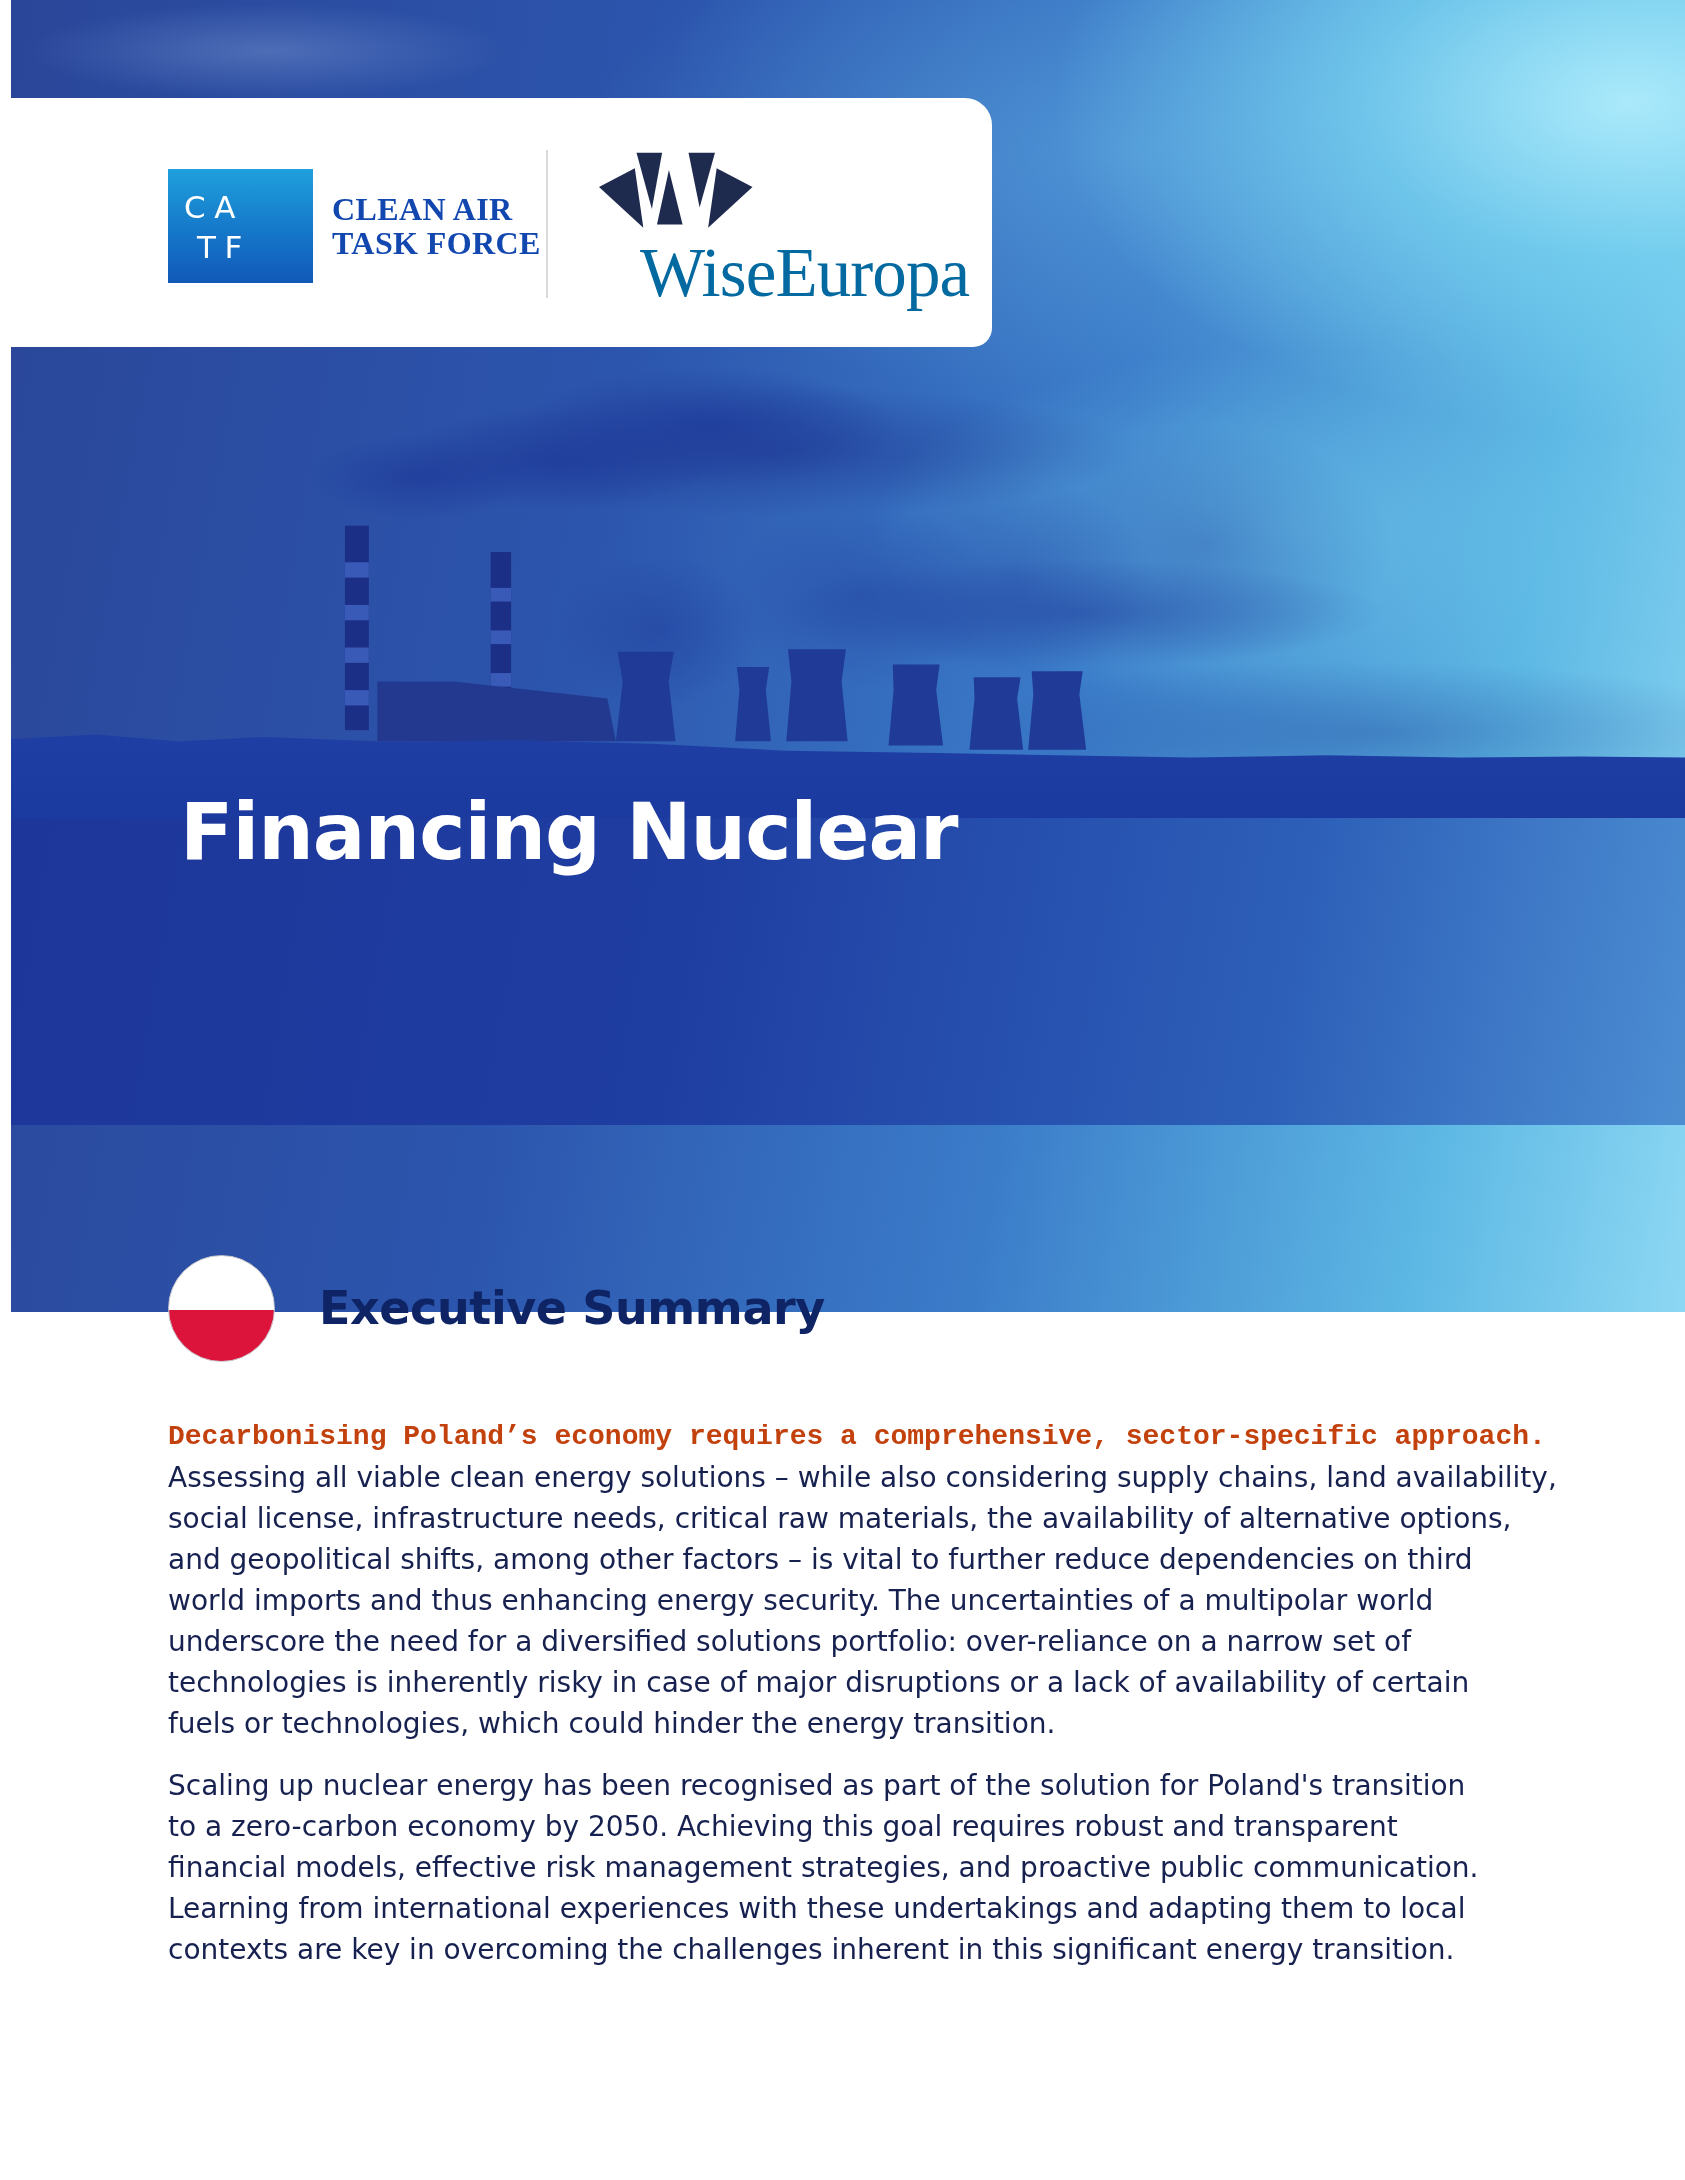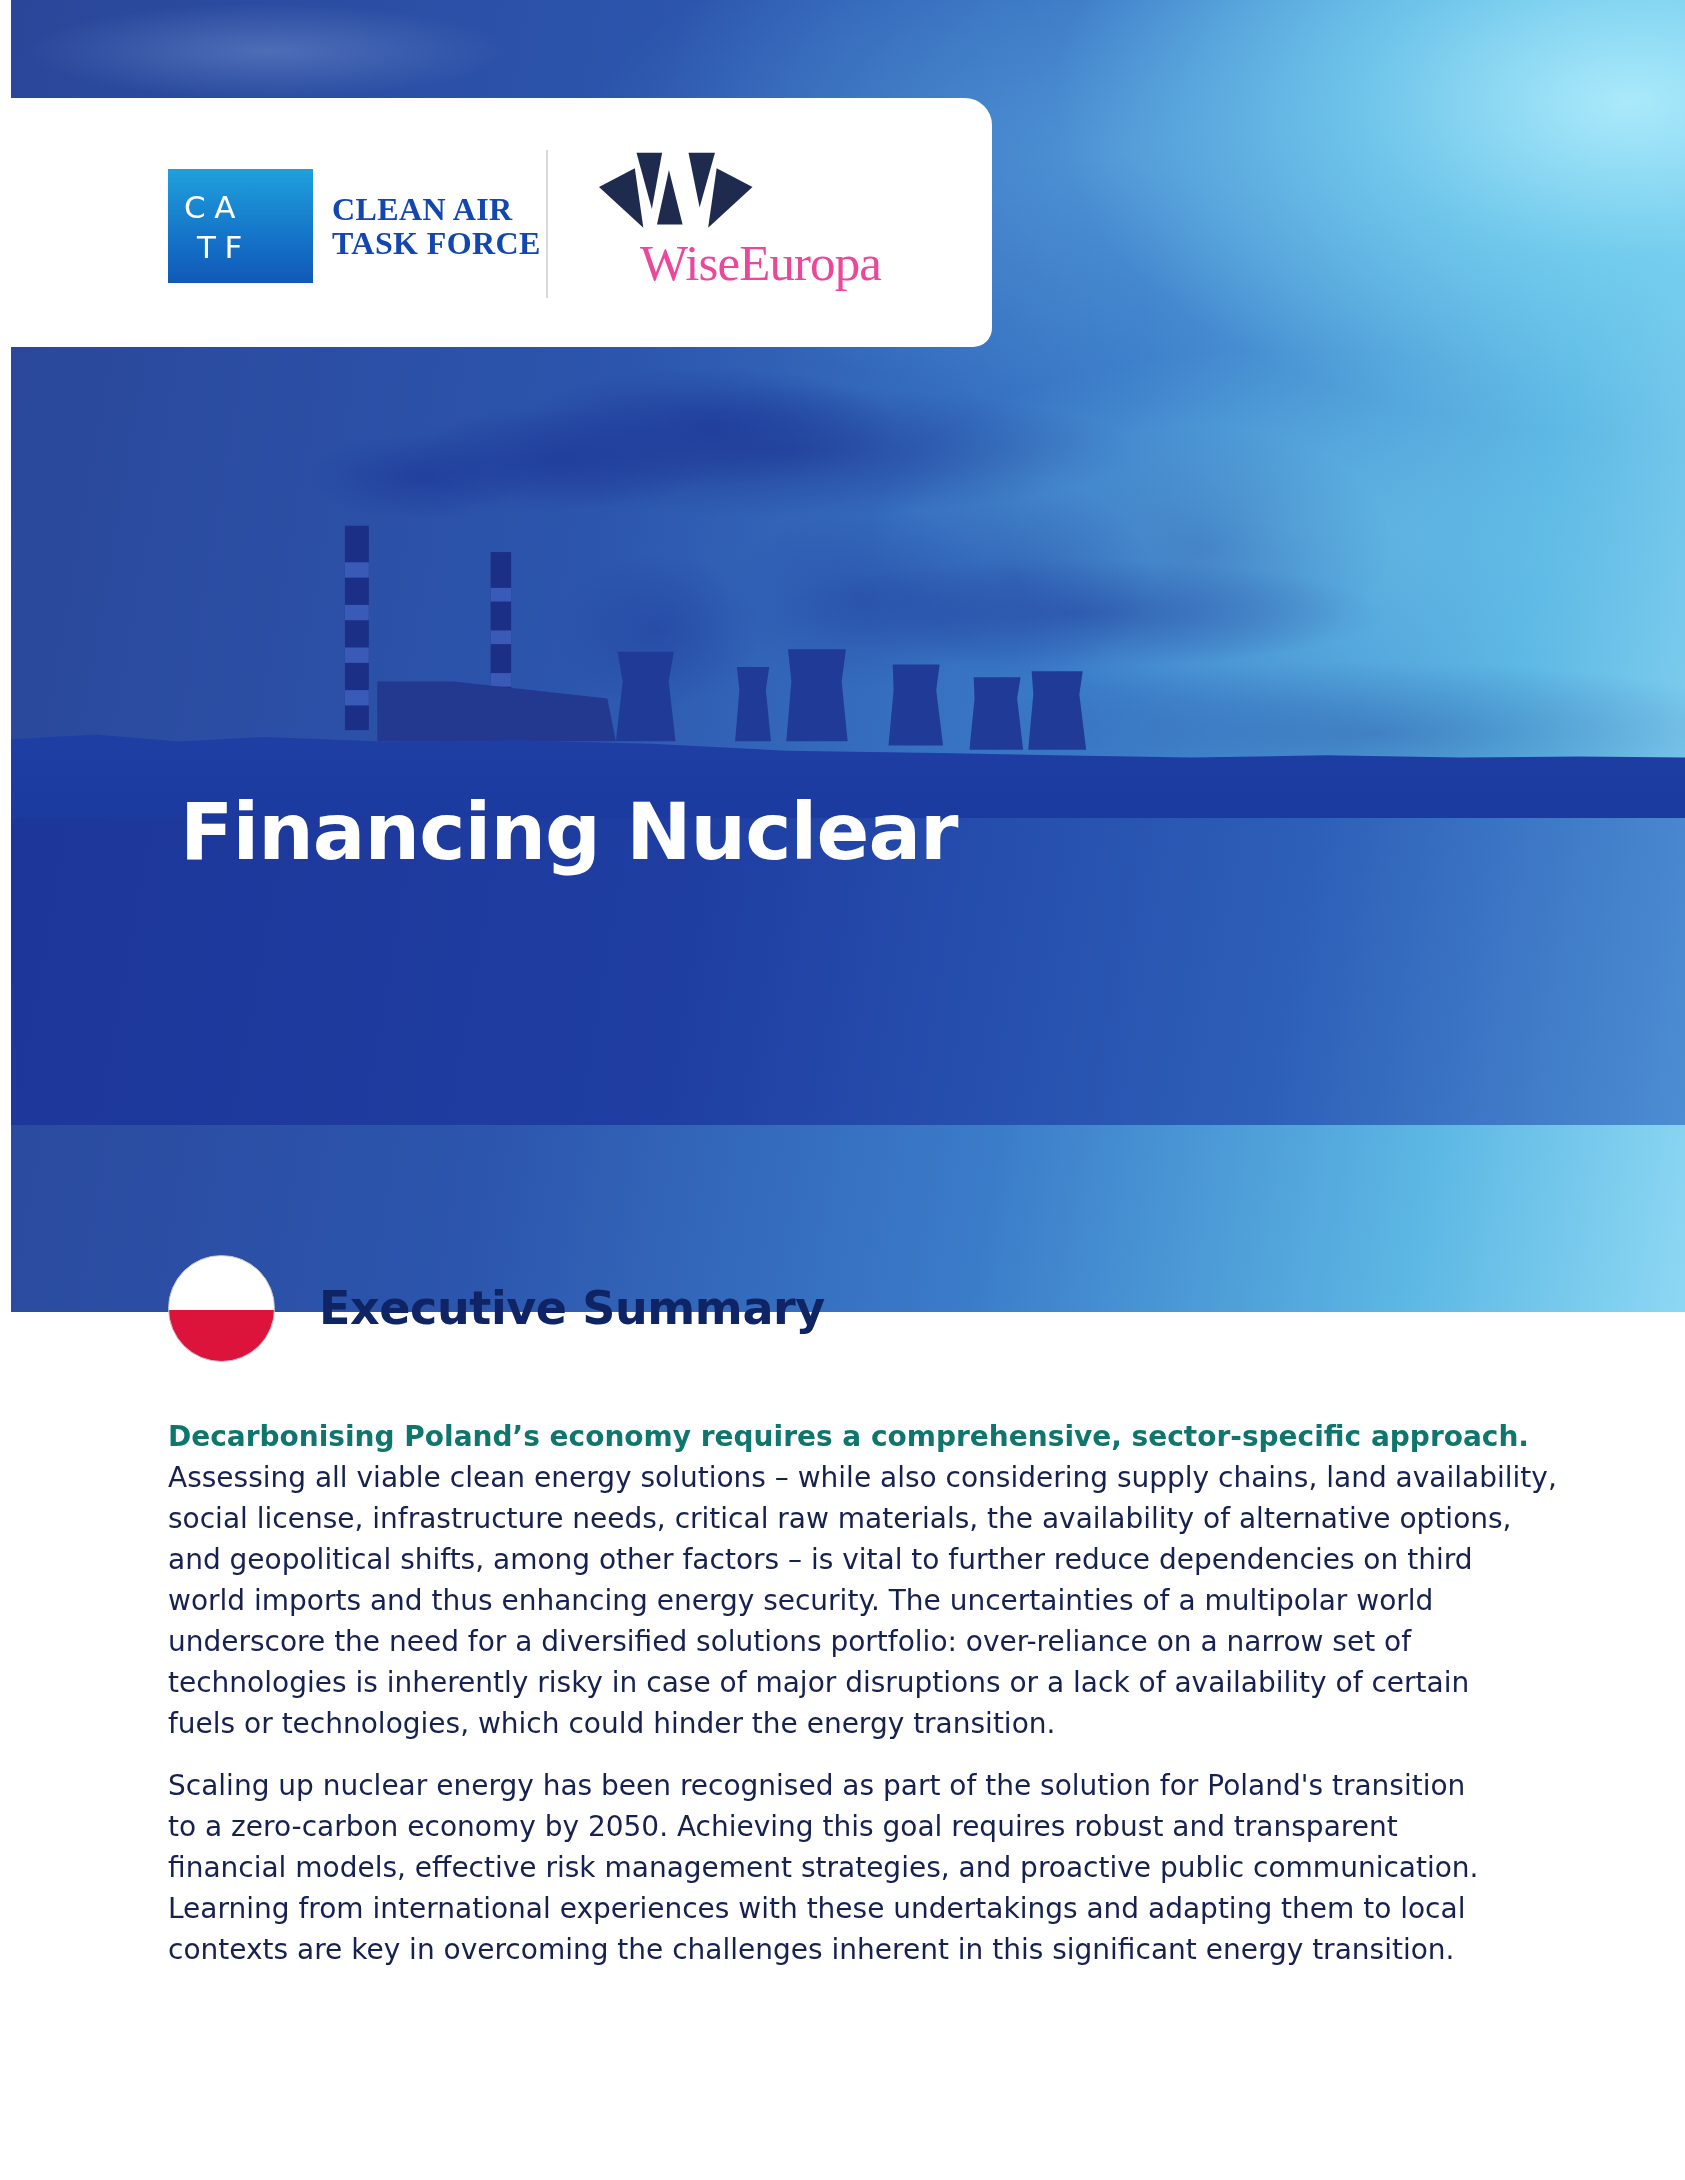--- a/index.html
+++ b/index.html
@@ -100,22 +100,22 @@
     background: #d9d9dc;
   }
   .wise {
     position: absolute; left: 596px; top: 53px;
     width: 307px; height: 153px;
   }
   .wise-mark { position: absolute; left: 3.4px; top: 0; }
   .wise-text {
     position: absolute; left: 44px; top: 83px;
     font-family: "Liberation Serif", "DejaVu Serif", serif;
-    color: #ec4899;
-    font-size: 51px;
+    color: #0369a1;
+    font-size: 69px;
     letter-spacing: -0.9px;
     white-space: nowrap;
   }
 
   
   .flag {
     position: absolute; left: 168px; top: 1255px;
     width: 107px; height: 107px;
     border-radius: 50%;
     overflow: hidden;
@@ -137,21 +137,21 @@
   .body-text {
     position: absolute; left: 168px; top: 1416px;
     width: 1397px;
     color: #172150;
     font-family: "DejaVu Sans", sans-serif;
     font-size: 28px;
     line-height: 41px;
   }
   .body-text p { margin: 0 0 21px 0; }
   .body-text .line { display: block; white-space: nowrap; }
-  .body-text .lead { font-weight: bold; color: #0f766e; }
+  .body-text .lead { font-weight: bold; color: #c2410c; font-family: Liberation Mono, monospace; }
 </style>
 </head>
 <body>
 
 <div class="hero">
   <div class="sky-band"></div>
 
   <svg class="plant" viewBox="0 0 1979 1000" xmlns="http://www.w3.org/2000/svg">
     <defs>
       <radialGradient id="smoke" cx="50%" cy="50%" r="50%">

